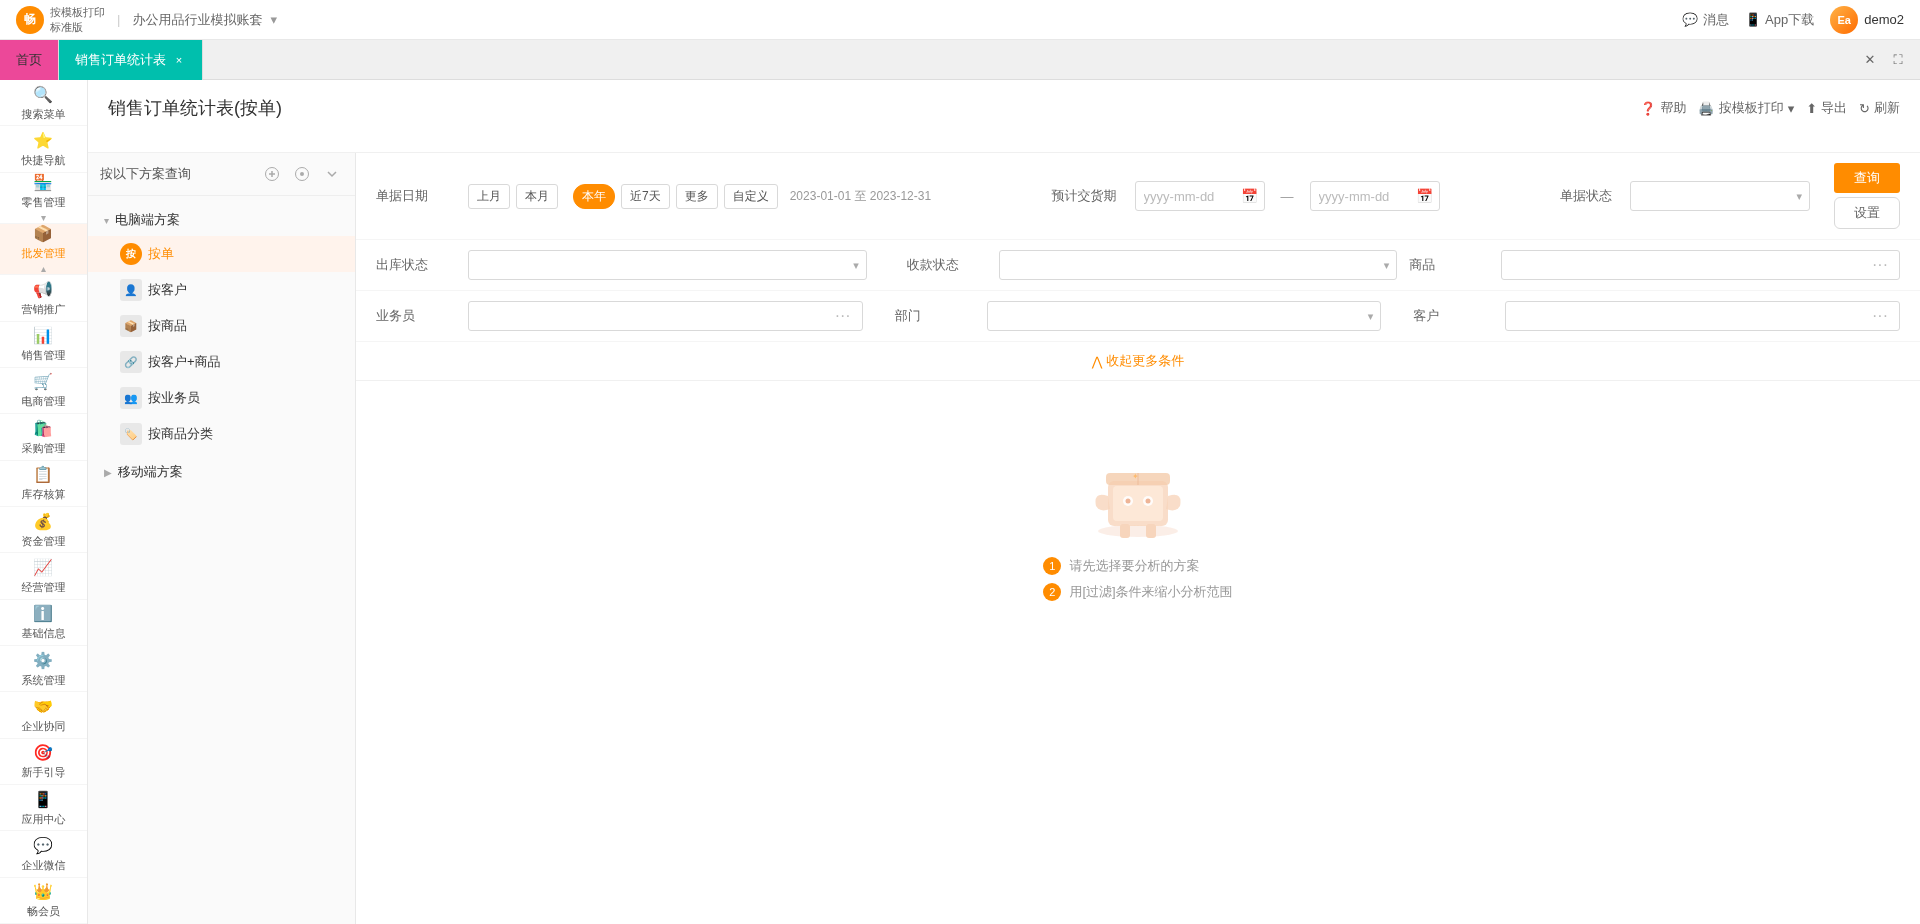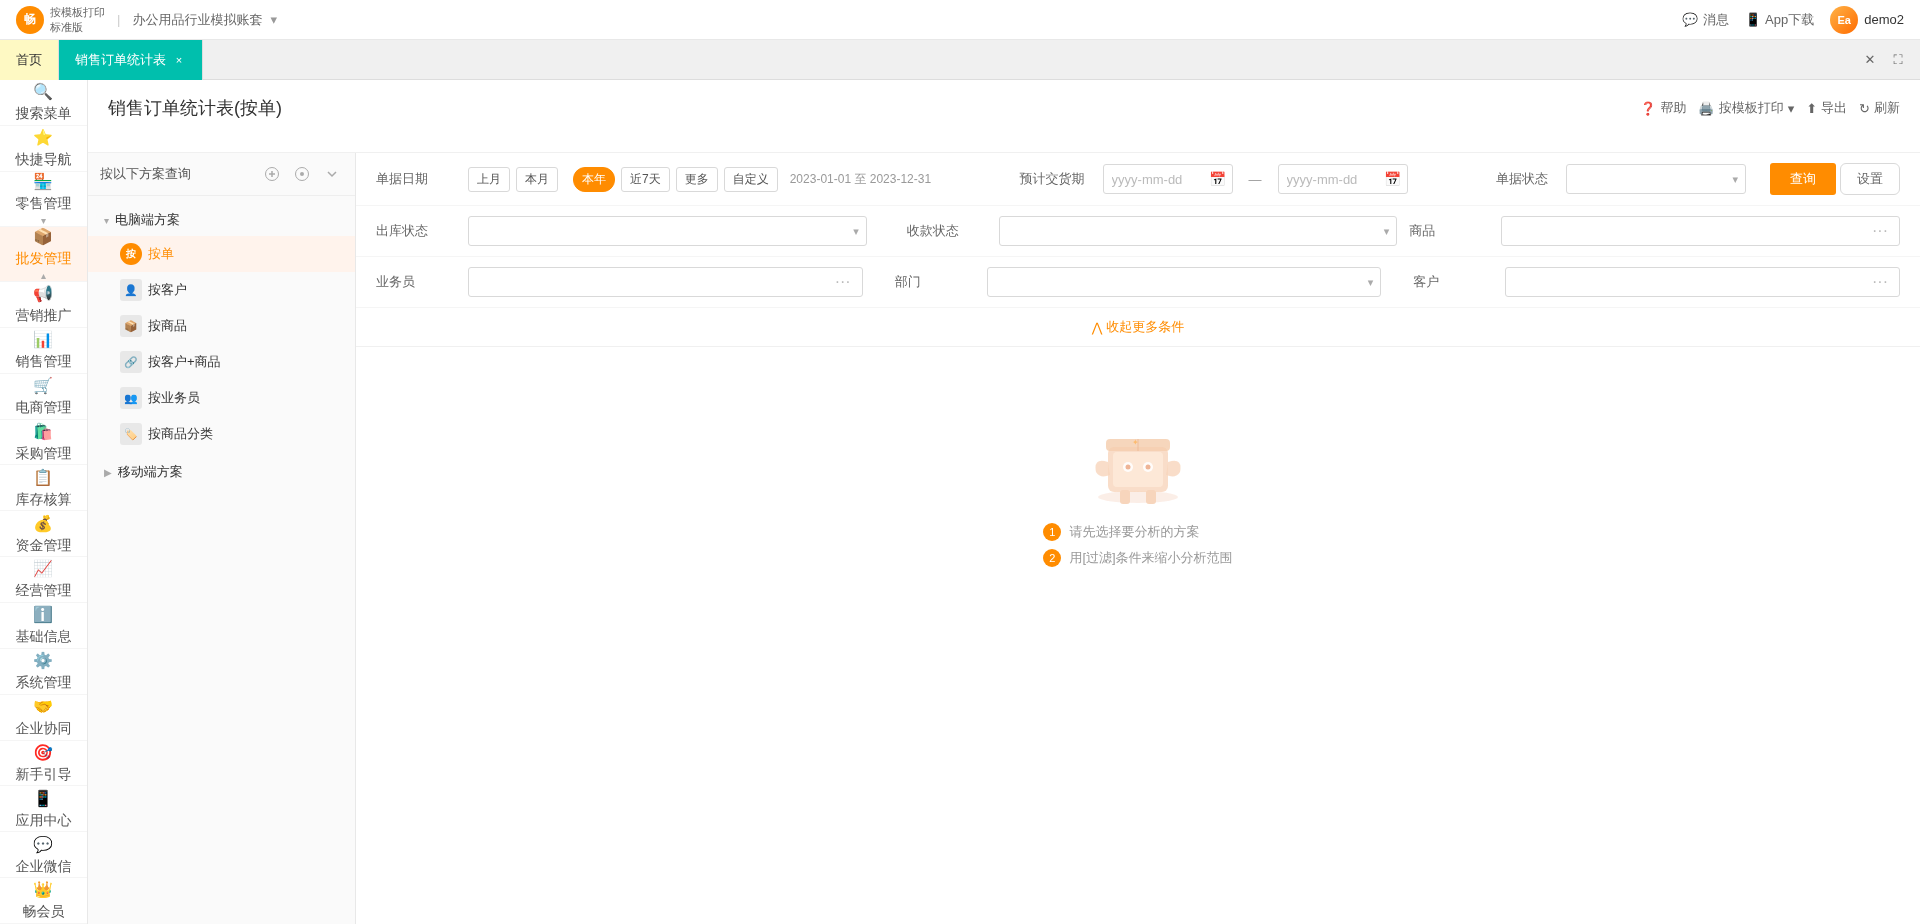--- a/index.html
+++ b/index.html
@@ -14,34 +14,34 @@
     .breadcrumb-text { color: #666; font-size: 13px; }
     .breadcrumb-arrow { color: #999; }
     .topbar-right { display: flex; align-items: center; gap: 16px; }
     .topbar-action { display: flex; align-items: center; gap: 4px; color: #666; font-size: 13px; cursor: pointer; }
     .user-avatar { width: 28px; height: 28px; border-radius: 50%; background: linear-gradient(135deg, #ffb347, #ff6b00); display: flex; align-items: center; justify-content: center; color: white; font-size: 11px; font-weight: bold; }
     .user-name { color: #333; font-size: 13px; }
 
     
     .tabbar { height: 40px; background: #f0f0f0; display: flex; align-items: center; padding: 0; flex-shrink: 0; border-bottom: 1px solid #ddd; position: relative; }
     .tab-item { height: 40px; display: flex; align-items: center; padding: 0 16px; cursor: pointer; font-size: 13px; gap: 6px; border-right: 1px solid #ddd; }
-    .tab-item.home { background: #fef9c3; color: #333; }
+    .tab-item.home { background: #ec4899; color: #333; }
     .tab-item.active { background: #00bfad; color: white; }
     .tab-close { width: 14px; height: 14px; border-radius: 50%; display: flex; align-items: center; justify-content: center; font-size: 11px; cursor: pointer; }
     .tab-controls { margin-left: auto; display: flex; gap: 8px; padding-right: 12px; }
     .tab-ctrl-btn { width: 20px; height: 20px; display: flex; align-items: center; justify-content: center; cursor: pointer; color: #666; }
 
     
     .main-layout { display: flex; flex: 1; overflow: hidden; }
 
     
     .sidebar { width: 88px; background: #fff; border-right: 1px solid #e8e8e8; display: flex; flex-direction: column; flex-shrink: 0; overflow-y: auto; }
     .sidebar-item { height: 56px; display: flex; align-items: center; justify-content: center; flex-direction: column; cursor: pointer; gap: 3px; padding: 0 4px; border-bottom: 1px solid #f5f5f5; }
     .sidebar-item.active { background: #fff3ec; color: #ff8c00; }
-    .sidebar-item-label { font-size: 14px; color: #555; text-align: center; line-height: 1.3; }
+    .sidebar-item-label { font-size: 11px; color: #555; text-align: center; line-height: 1.3; }
     .sidebar-item.active .sidebar-item-label { color: #ff8c00; }
     .sidebar-item-icon { font-size: 16px; color: #888; }
     .sidebar-item.active .sidebar-item-icon { color: #ff8c00; }
     .sidebar-item-arrow { font-size: 10px; color: #aaa; }
 
     
     .content { flex: 1; overflow-y: auto; background: #fff; display: flex; flex-direction: column; }
 
     
     .page-header { background: #fff; padding: 16px 20px 16px 20px; border-bottom: 1px solid #f0f0f0; display: flex; align-items: center; justify-content: space-between; }
@@ -87,21 +87,21 @@
     .empty-state { display: flex; flex-direction: column; align-items: center; justify-content: center; flex: 1; padding: 60px 20px; gap: 16px; }
     .empty-icon { width: 120px; height: 100px; opacity: 0.7; }
     .empty-tips { display: flex; flex-direction: column; gap: 8px; }
     .empty-tip { display: flex; align-items: center; gap: 8px; color: #999; font-size: 13px; }
     .tip-num { width: 18px; height: 18px; border-radius: 50%; background: #ff8c00; color: white; font-size: 11px; display: flex; align-items: center; justify-content: center; flex-shrink: 0; }
 
     
     .btn-primary { background: #ff8c00; color: white; border: none; border-radius: 3px; padding: 6px 20px; font-size: 13px; cursor: pointer; white-space: nowrap; }
     .btn-settings { background: #fff; color: #666; border: 1px solid #d9d9d9; border-radius: 6px; padding: 6px 16px; font-size: 13px; cursor: pointer; white-space: nowrap; }
 
-    .query-btn-group { display: flex; gap: 4px; margin-left: 12px; }
+    .query-btn-group { display: flex; flex-direction: column; gap: 4px; margin-left: 12px; }
 
     .filter-rows-container { background: #fff; }
   </style>
 </head>
 <body>
 
 <div class="topbar">
   <div class="topbar-left">
     <div class="logo-area">
       <div class="logo-icon">

